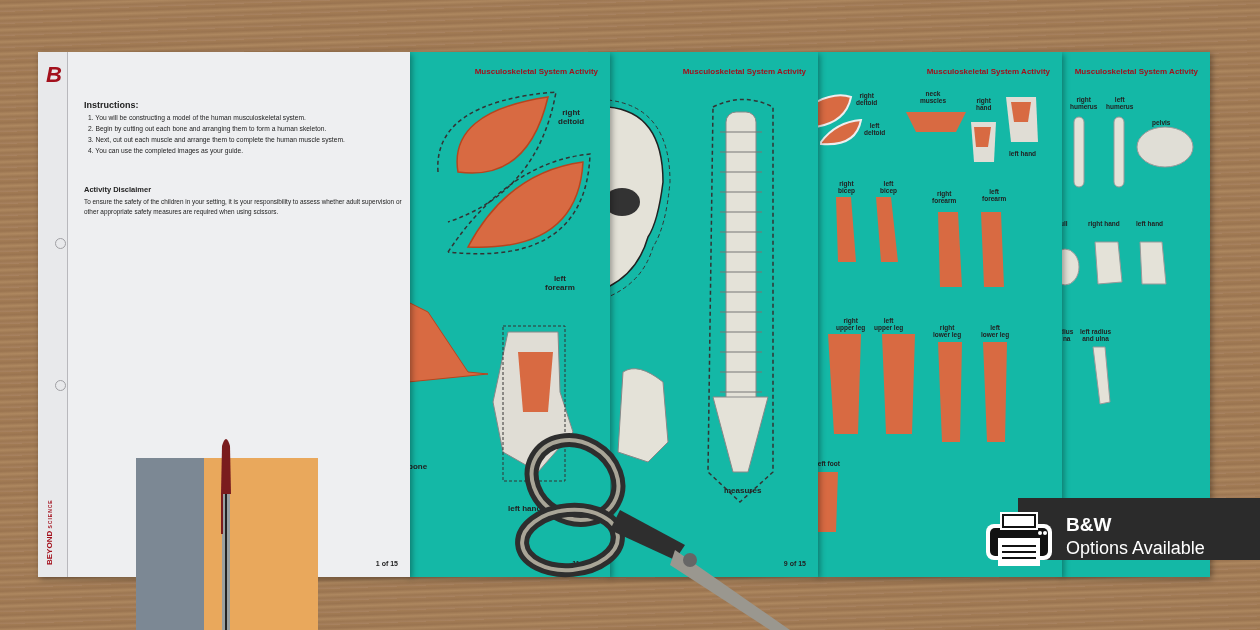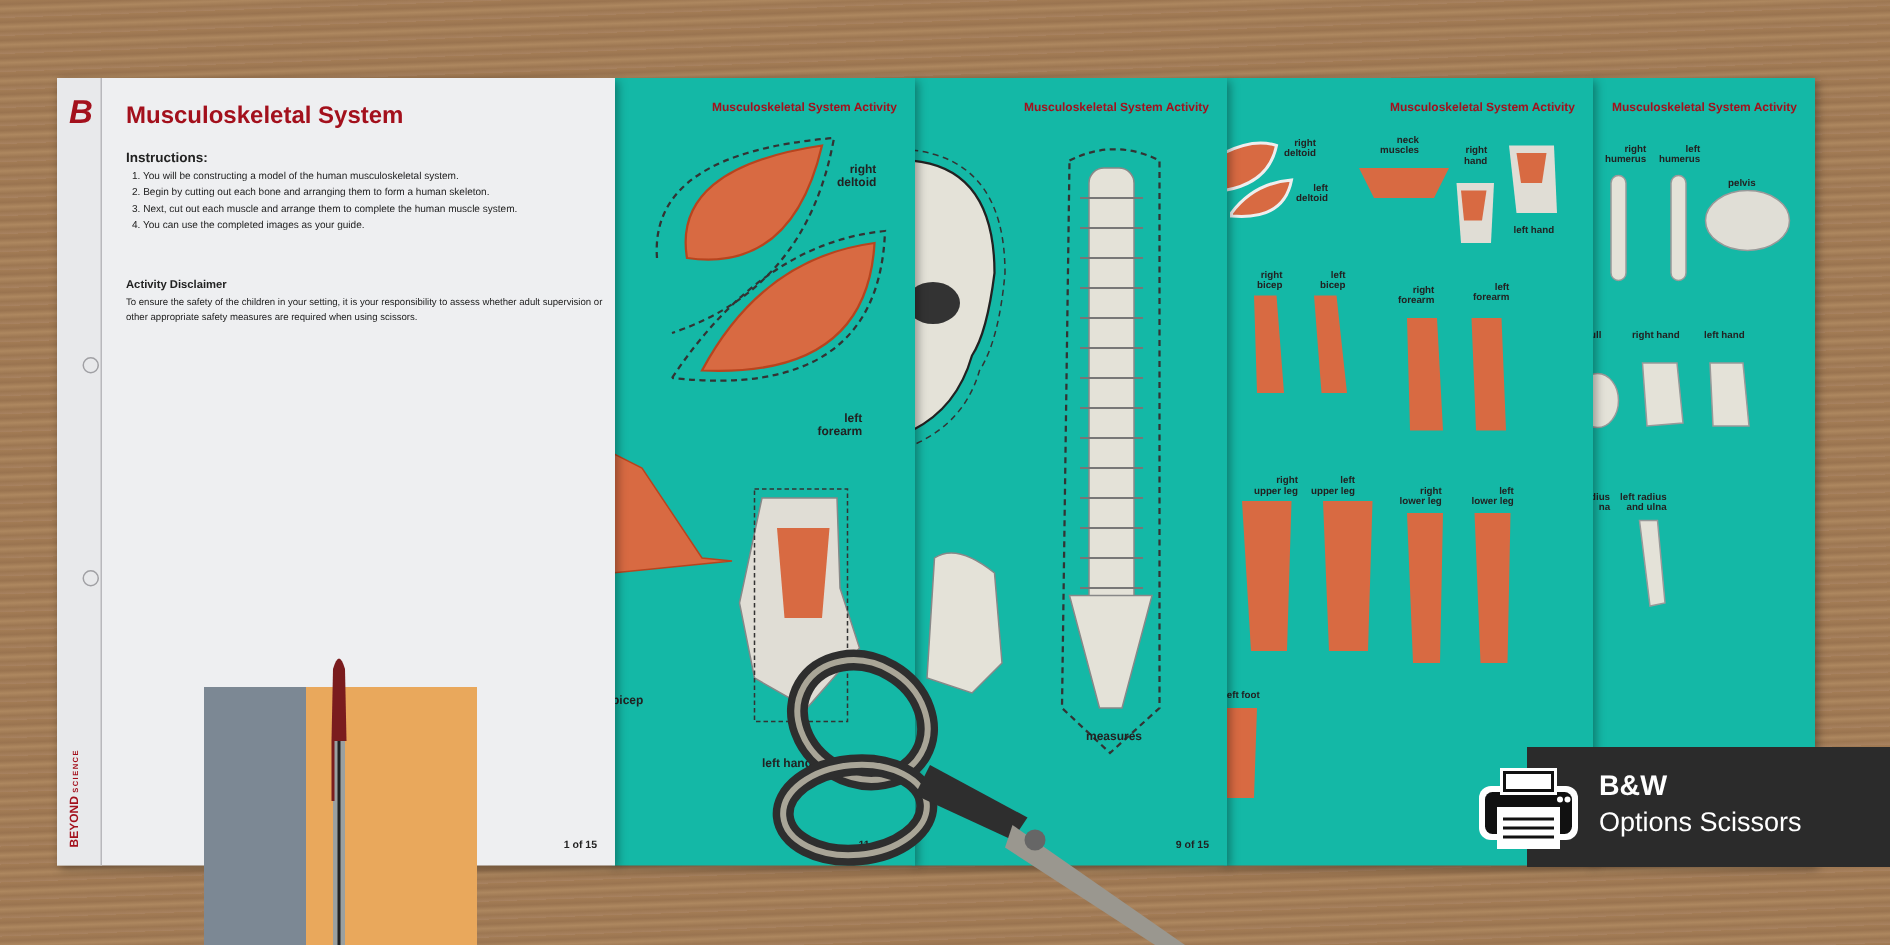--- a/index.html
+++ b/index.html
@@ -7,52 +7,51 @@
 body{position:relative;font-family:"Liberation Sans","DejaVu Sans",sans-serif;
 background:repeating-linear-gradient(178deg,#a37c55 0px,#9a7450 3px,#ad875f 6px,#9d7752 9px,#a88260 12px);}
 .page{position:absolute;top:52px;height:525px;background:#14b8a6;box-shadow:2px 2px 6px rgba(0,0,0,.35);overflow:hidden}
 .p1{left:38px;width:372px;background:#eeeff1;z-index:5}
 .p2{left:408px;width:202px;z-index:4}
 .p3{left:608px;width:210px;z-index:3}
 .p4{left:816px;width:246px;z-index:2}
 .p5{left:1060px;width:150px;z-index:1}
 .hdr{position:absolute;top:15px;right:12px;font-size:8px;font-weight:bold;color:#a3101c;white-space:nowrap}
 .pgnum{position:absolute;bottom:10px;right:12px;font-size:7px;font-weight:bold;color:#222}
-.lbl{position:absolute;font-size:8px;font-weight:bold;color:#222;text-align:right;line-height:1.15}
+.lbl{position:absolute;font-size:8px;font-weight:bold;color:#222;text-align:center;line-height:1.15}
 .margin{position:absolute;left:0;top:0;bottom:0;width:30px;border-right:1px solid #b8b8bc;background:#e8e9eb}
 .hole{position:absolute;left:17px;width:11px;height:11px;border:1px solid #a0a0a4;border-radius:50%}
 .logoB{position:absolute;left:8px;top:10px;font-size:22px;font-weight:bold;font-style:italic;color:#a3101c}
 .brand{position:absolute;left:6px;bottom:12px;transform:rotate(-90deg);transform-origin:left bottom;font-size:8px;font-weight:bold;color:#a3101c;white-space:nowrap;width:90px;margin-left:10px}
 .brand small{font-size:5px;letter-spacing:1px}
 .title{position:absolute;left:46px;top:17px;font-size:16px;font-weight:bold;color:#a3101c}
 .instr-h{position:absolute;left:46px;top:48px;font-size:9px;font-weight:bold;color:#222}
 .instr{position:absolute;left:50px;top:62px;font-size:6.7px;color:#222;list-style:none}
 .instr li{margin-bottom:4px}
 .disc-h{position:absolute;left:46px;top:133px;font-size:7.5px;font-weight:bold;color:#222}
 .disc{position:absolute;left:46px;top:145px;width:320px;font-size:6.4px;color:#222;line-height:1.5}
-.badge{position:absolute;left:1018px;top:498px;width:242px;height:80px;background:#2b2b2b;z-index:20}
+.badge{position:absolute;left:1018px;top:498px;width:242px;height:62px;background:#2b2b2b;z-index:20}
 .badge .t1{position:absolute;left:48px;top:16px;font-size:19px;font-weight:bold;color:#fff}
 .badge .t2{position:absolute;left:48px;top:40px;font-size:18px;color:#fff}
 .printer{position:absolute;left:984px;top:510px;width:70px;height:60px;z-index:21}
 .folder-grey{position:absolute;left:136px;top:458px;width:68px;height:172px;background:#7c8894;z-index:10}
 .folder-orange{position:absolute;left:204px;top:458px;width:114px;height:172px;background:#e9a85c;z-index:10}
 .pen{position:absolute;left:218px;top:432px;width:16px;height:198px;z-index:11}
 .scissors{position:absolute;left:500px;top:420px;width:300px;height:210px;z-index:15}
 </style>
 </head>
 <body>
 
 <div class="page p1">
   <div class="margin">
     <div class="logoB">B</div>
     <div class="hole" style="top:186px"></div>
     <div class="hole" style="top:328px"></div>
     <div class="brand"><span>BEYOND</span> <small>SCIENCE</small></div>
   </div>
-  <div class="title">Musculoskeletal System</div>
   <div class="instr-h">Instructions:</div>
   <ul class="instr">
     <li>1.  You will be constructing a model of the human musculoskeletal system.</li>
     <li>2.  Begin by cutting out each bone and arranging them to form a human skeleton.</li>
     <li>3.  Next, cut out each muscle and arrange them to complete the human muscle system.</li>
     <li>4.  You can use the completed images as your guide.</li>
   </ul>
   <div class="disc-h">Activity Disclaimer</div>
   <div class="disc">To ensure the safety of the children in your setting, it is your responsibility to assess whether adult supervision or other appropriate safety measures are required when using scissors.</div>
   <div class="pgnum">1 of 15</div>
@@ -67,21 +66,21 @@
     <path d="M40 200 Q100 110 182 102 Q178 215 40 200" fill="none" stroke="#333" stroke-width="1.5" stroke-dasharray="4 3"></path>
     <path d="M0 250 L20 260 L60 320 L80 322 L0 330Z" fill="#d86a42" stroke="#b8441e"></path>
     <path d="M100 280 L150 280 L152 340 L165 380 L130 420 L95 400 L85 350Z" fill="#e0ddd5" stroke="#888"></path>
     <path d="M110 300 L145 300 L140 360 L115 360Z" fill="#d86a42"></path>
     <rect x="95" y="274" width="62" height="155" fill="none" stroke="#333" stroke-dasharray="3 2"></rect>
   </svg>
   <div class="lbl" style="left:150px;top:56px;white-space:pre">right
 deltoid</div>
   <div class="lbl" style="left:137px;top:222px;white-space:pre">left
 forearm</div>
-  <div class="lbl" style="left:0;top:410px">bicep</div>
+  <div class="lbl" style="left:0;top:410px">bone</div>
   <div class="lbl" style="left:100px;top:452px">left hand</div>
   <div class="pgnum">11 of 15</div>
 </div>
 
 <div class="page p3">
   <div class="hdr">Musculoskeletal System Activity</div>
   <svg style="position:absolute;left:0;top:0" width="210" height="525">
     <path d="M0 55 Q55 60 55 130 Q50 170 40 185 Q30 220 0 235Z" fill="#e4e2d8" stroke="#222" stroke-width="1.5"></path>
     <path d="M0 48 Q62 55 62 130 Q58 175 45 195 Q35 230 0 245" fill="none" stroke="#333" stroke-dasharray="4 3"></path>
     <ellipse cx="14" cy="150" rx="18" ry="14" fill="#333"></ellipse>
@@ -196,21 +195,21 @@
   <ellipse cx="75" cy="60" rx="45" ry="38" transform="rotate(30 75 60)" fill="none" stroke="#a9a597" stroke-width="4"></ellipse>
   <ellipse cx="70" cy="120" rx="48" ry="30" transform="rotate(-5 70 120)" fill="none" stroke="#2e2e2e" stroke-width="14"></ellipse>
   <ellipse cx="70" cy="120" rx="48" ry="30" transform="rotate(-5 70 120)" fill="none" stroke="#a9a597" stroke-width="4"></ellipse>
   <path d="M110 110 L175 140 L185 125 L120 90Z" fill="#2e2e2e"></path>
   <path d="M175 130 L290 210 L270 210 L170 145Z" fill="#9a978f"></path>
   <circle cx="190" cy="140" r="7" fill="#666"></circle>
 </svg>
 
 <div class="badge">
   <div class="t1">B&amp;W</div>
-  <div class="t2">Options Scissors</div>
+  <div class="t2">Options Available</div>
 </div>
 <svg class="printer" viewBox="0 0 70 60">
   <rect x="2" y="14" width="66" height="36" rx="8" fill="#fff"></rect>
   <rect x="6" y="18" width="58" height="28" rx="5" fill="#111"></rect>
   <rect x="16" y="2" width="38" height="18" fill="#fff"></rect>
   <rect x="19" y="5" width="32" height="12" fill="#fff" stroke="#111" stroke-width="2"></rect>
   <rect x="14" y="28" width="42" height="28" fill="#fff"></rect>
   <line x1="18" y1="36" x2="52" y2="36" stroke="#111" stroke-width="2"></line>
   <line x1="18" y1="42" x2="52" y2="42" stroke="#111" stroke-width="2"></line>
   <line x1="18" y1="48" x2="52" y2="48" stroke="#111" stroke-width="2"></line>

